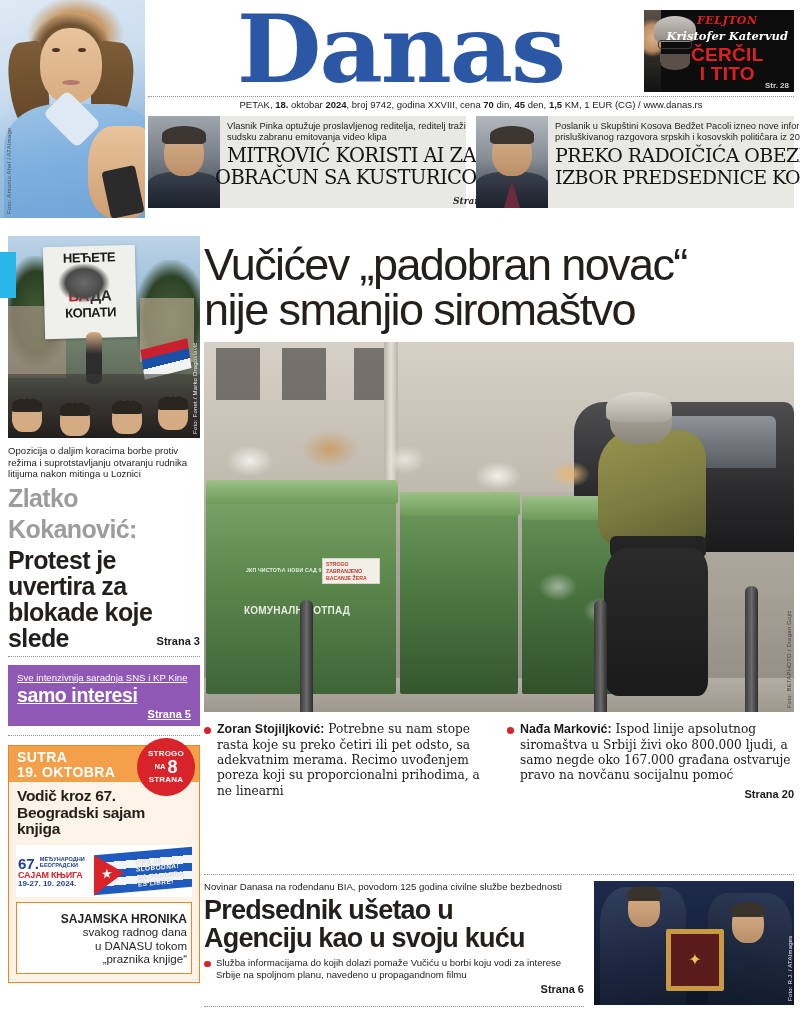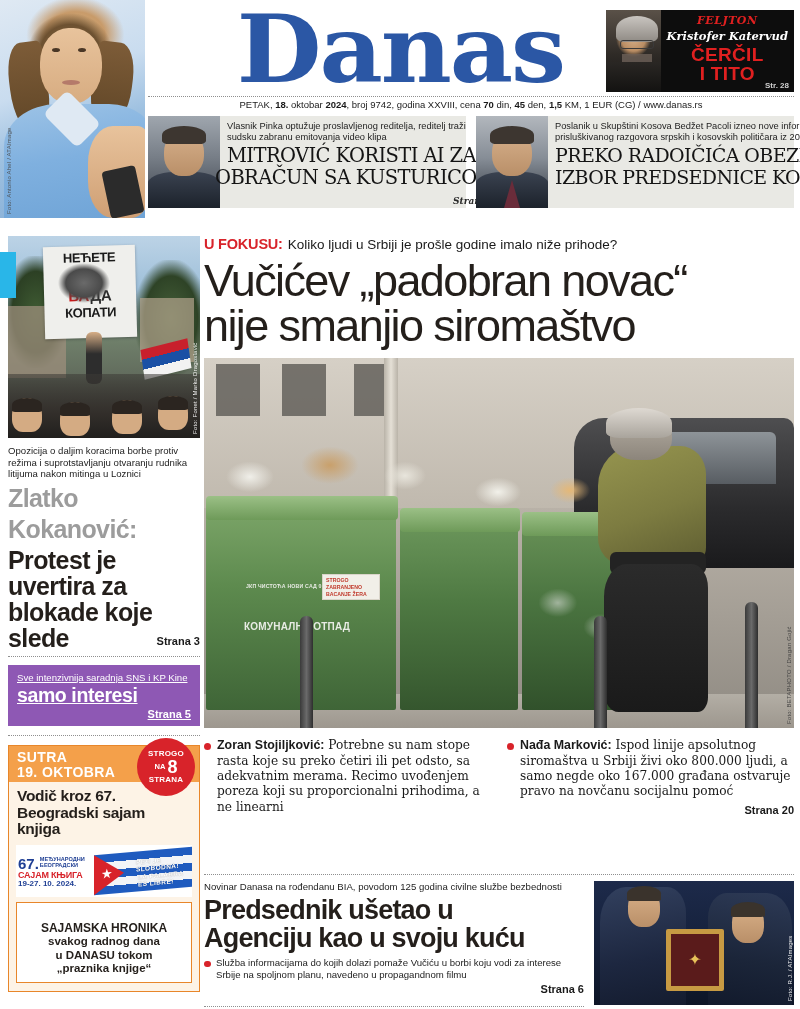--- a/index.html
+++ b/index.html
@@ -92,21 +92,21 @@
     font-weight: 700;
     font-size: 94px;
     line-height: 1;
     color: #2b57a5;
     letter-spacing: -2px;
     transform: scaleX(1.04);
   }
 
   .feljton {
     position: absolute; right: 6px; top: 10px;
-    width: 188px; height: 82px;
+    width: 150px; height: 82px;
     background: #0d0d0d;
     display: flex; overflow: hidden;
   }
   .felj-photo {
     width: 62px; height: 100%;
     background:
       radial-gradient(ellipse 22px 24px at 50% 34%, #d9b089 0%, #b98d63 55%, rgba(0,0,0,0) 80%),
       linear-gradient(180deg,#5a5148 0%, #2e2a26 55%, #171513 100%);
     position: relative;
   }
@@ -340,24 +340,24 @@
     position: absolute; left: 7px; top: 13px; color: #ffffff; font-size: 13px; line-height: 1;
   }
   .fl-slogan {
     position: absolute; left: 42px; top: 7px; font-size: 6.5px; font-weight: 700;
     color: #ffffff; letter-spacing: .4px; text-shadow: 0 0 1px rgba(0,0,0,.4);
   }
   .fl-slogan2 { top: 22px; left: 44px; }
 
   .chronicle {
     margin: 0 7px 8px 7px; border: 1.4px solid #e8862a; background:#ffffff;
-    padding: 18px 4px 6px 4px; text-align: center;
+    padding: 9px 4px 6px 4px; text-align: right;
   }
   .ch-1 { font-weight: 700; font-size: 12px; color:#241f1b; }
-  .ch-2 { font-weight: 700; font-size: 11.5px; color:#241f1b; line-height:1.18; }
+  .ch-2 { font-weight: 400; font-size: 11.5px; color:#241f1b; line-height:1.18; }
 
   
   .main { position: absolute; left: 204px; top: 236px; width: 590px; }
 
   .fokus-line { display: flex; align-items: baseline; gap: 5px; }
   .fokus-label {
     color: #d8232a; font-weight: 700; font-size: 14.5px; letter-spacing: -0.2px;
   }
   .fokus-q { font-size: 13.5px; color: #1a1a1a; }
 
@@ -723,24 +723,20 @@
       <div class="ch-1">SAJAMSKA HRONIKA</div>
       <div class="ch-2">svakog radnog dana</div>
       <div class="ch-2">u DANASU tokom</div>
       <div class="ch-2">„praznika knjige“</div>
     </div>
   </div>
 </div>
 
 <div class="main">
 
-  <div class="fokus-line">
-    <span class="fokus-label">U FOKUSU:</span>
-    <span class="fokus-q">Koliko ljudi u Srbiji je prošle godine imalo niže prihode?</span>
-  </div>
 
   <div class="main-head">
     <div>Vučićev „padobran novac“</div>
     <div>nije smanjio siromaštvo</div>
   </div>
 
   <div class="main-photo">
     <div class="mph-building">
       <div class="mph-win w1"></div>
       <div class="mph-win w2"></div>

